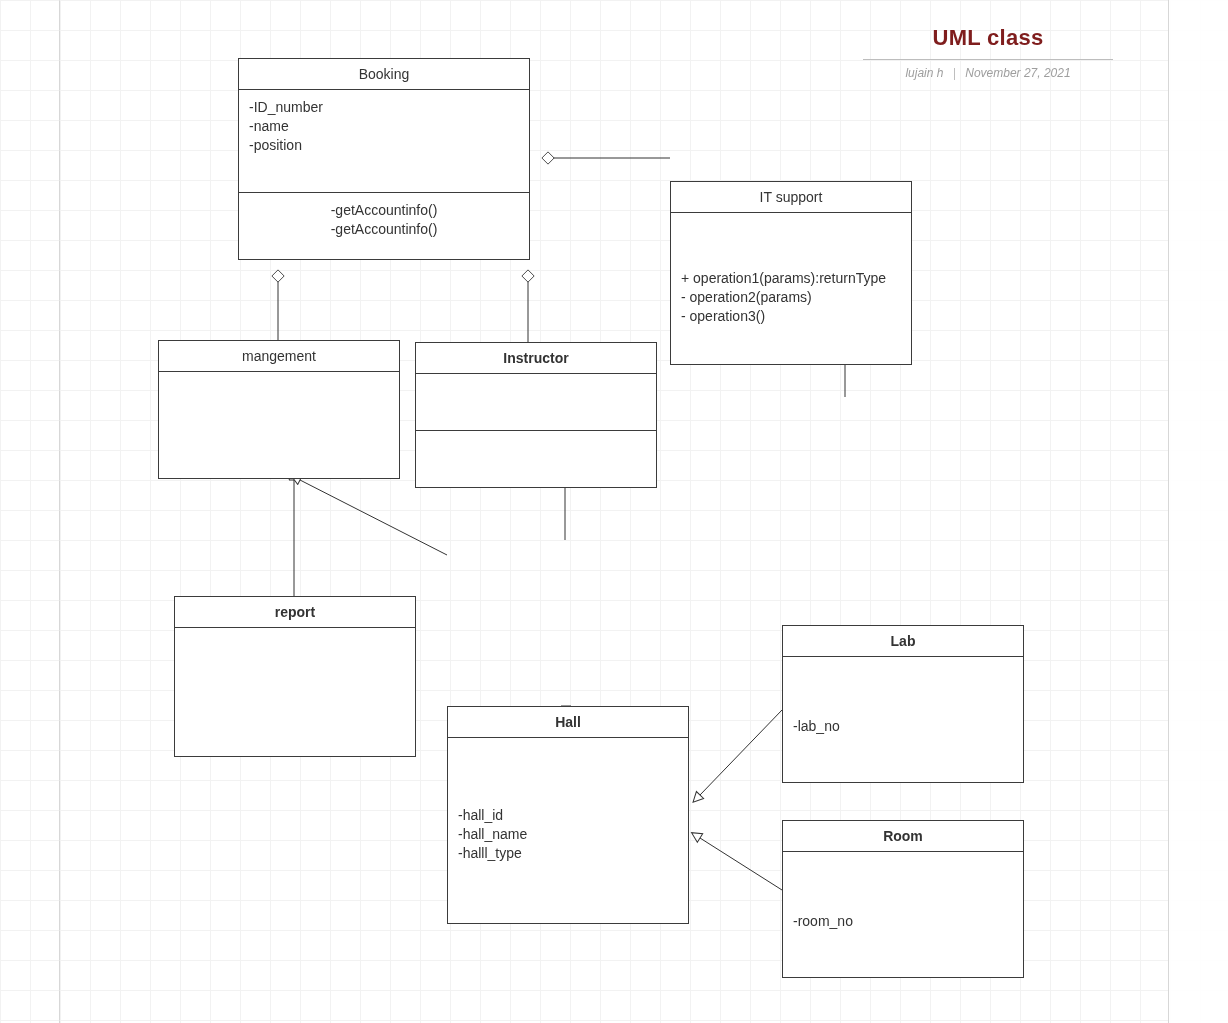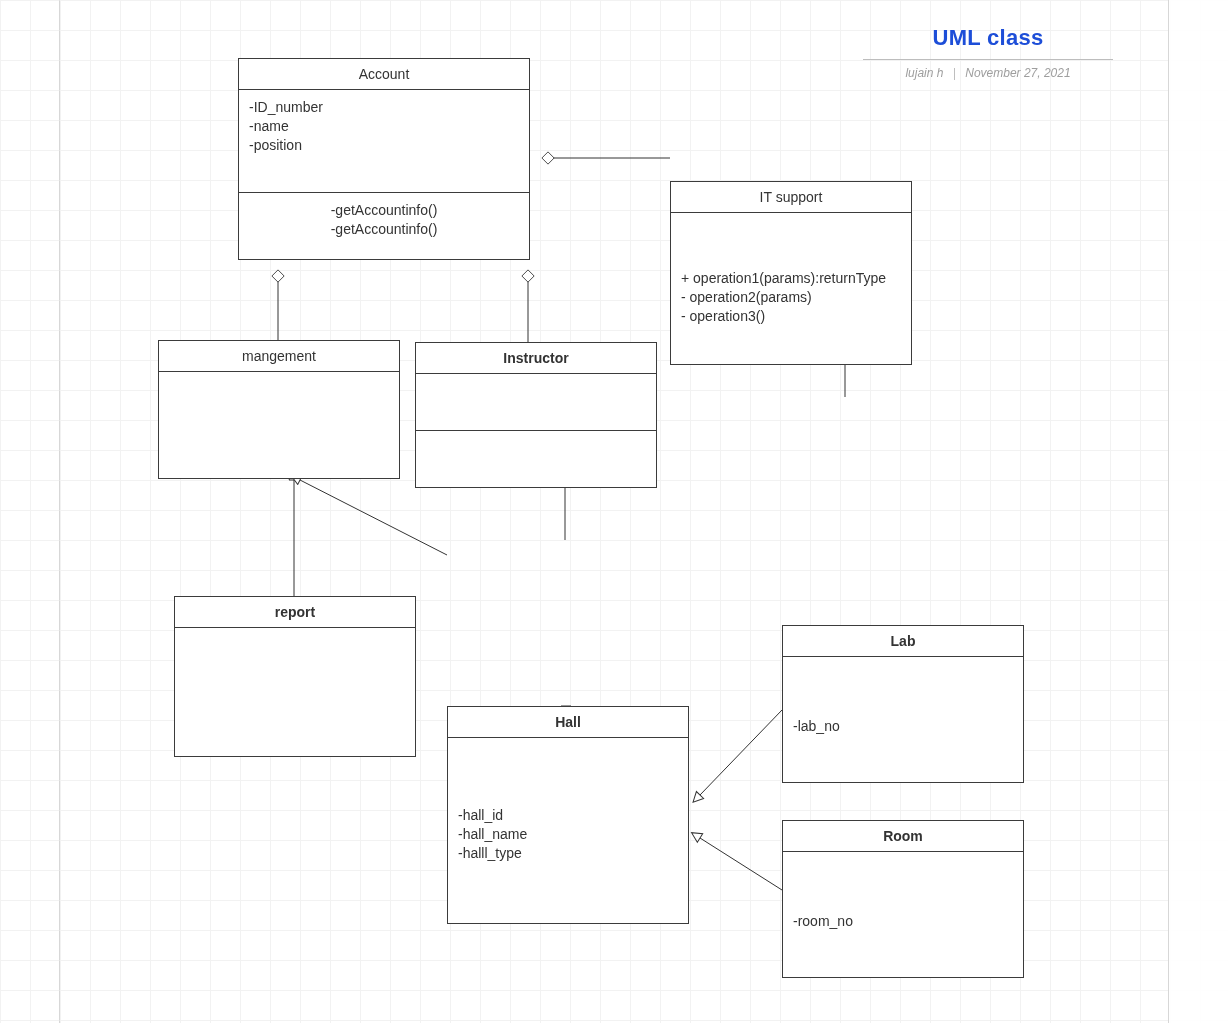--- a/index.html
+++ b/index.html
@@ -9,21 +9,21 @@
       linear-gradient(#e9e9e9 1px,transparent 1px),
       linear-gradient(90deg,#e9e9e9 1px,transparent 1px);
     background-size:30px 30px;
     opacity:.55;
   }
   .page::before,.page::after{content:"";position:absolute;top:0;bottom:0;width:60px;background:#fff;opacity:.96;}
   .page::before{left:0;box-shadow:inset -1px 0 0 #d6d6d6;}
   .page::after{right:0;box-shadow:inset 1px 0 0 #d6d6d6;}
   .lines{position:absolute;inset:0;pointer-events:none;}
   .title{position:absolute;right:110px;top:25px;width:260px;text-align:center;}
-  .title h1{margin:0;font-weight:600;color:#1d4ed8;font-size:22px;letter-spacing:.3px;}
+  .title h1{margin:0;font-weight:600;color:#7f1d1d;font-size:22px;letter-spacing:.3px;}
   .title .rule{height:1px;background:#bdbdbd;margin:8px auto 6px;width:250px;}
   .title .meta{color:#9e9e9e;font-size:12px;font-style:italic;}
   .title .sep{margin:0 6px;color:#bdbdbd;}
   .box{position:absolute;background:#fff;border:1px solid #3b3b3b;font-size:14px;}
   .hdr{border-bottom:1px solid #3b3b3b;text-align:center;padding:7px 6px;}
   .hdr.bold{font-weight:700;}
   .sect{border-bottom:1px solid #3b3b3b;padding:8px 10px;min-height:18px;}
   .sect:last-child{border-bottom:none;}
   .sect.center{text-align:center;}
   .attr{line-height:1.35;}
@@ -73,21 +73,21 @@
     <h1>UML class</h1>
     <div class="rule"></div>
     <div class="meta">
       <span>lujain h</span>
       <span class="sep">|</span>
       <span>November 27, 2021</span>
     </div>
   </div>
 
   <div class="box" style="left:238px;top:58px;width:290px;">
-    <div class="hdr">Account</div>
+    <div class="hdr">Booking</div>
     <div class="sect" style="min-height:86px;">
       <div class="attr">-ID_number</div>
       <div class="attr">-name</div>
       <div class="attr">-position</div>
     </div>
     <div class="sect center" style="min-height:50px;">
       <div class="attr">-getAccountinfo()</div>
       <div class="attr">-getAccountinfo()</div>
     </div>
   </div>

